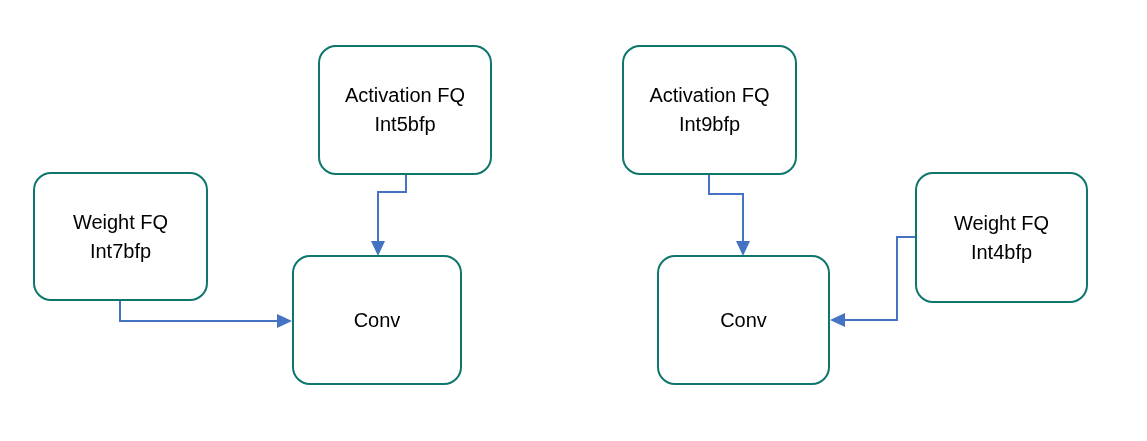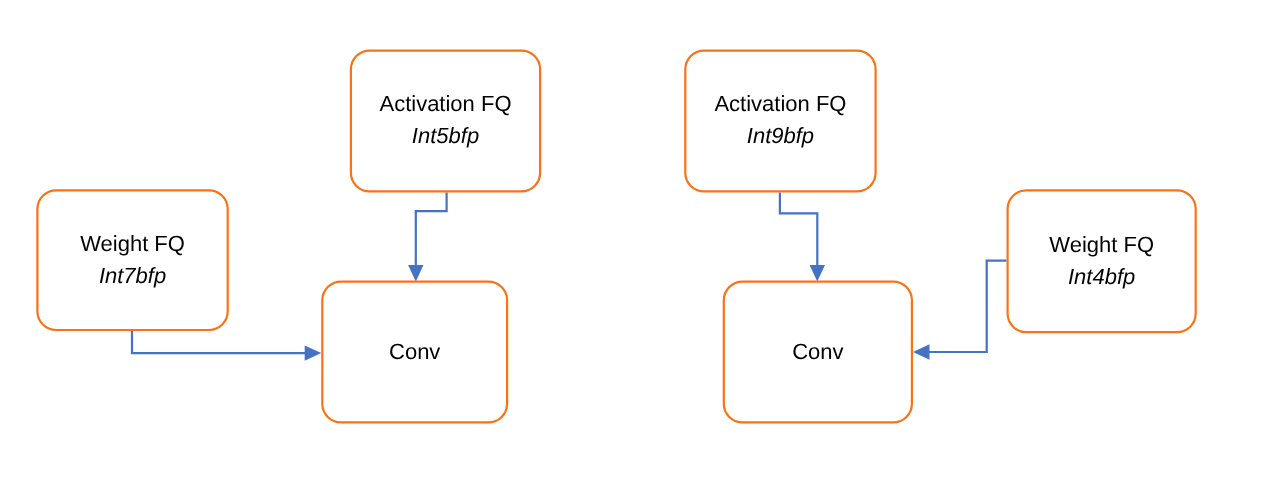--- a/index.html
+++ b/index.html
@@ -13,34 +13,34 @@
     width: 1147px;
     height: 441px;
     background: #ffffff;
     overflow: hidden;
     font-family: "Liberation Sans", "DejaVu Sans", sans-serif;
   }
   .node {
     position: absolute;
     box-sizing: border-box;
     background: #ffffff;
-    border: 2px solid #f97316;
+    border: 2px solid #0f766e;
     border-radius: 18px;
     display: flex;
     flex-direction: column;
     align-items: center;
     justify-content: center;
     color: #000000;
     font-size: 20px;
     line-height: 29px;
     text-align: center;
     white-space: nowrap;
     z-index: 2;
   }
-  .node .line2 { display: block; font-style: italic; }
+  .node .line2 { display: block; }
   .edge-layer {
     position: absolute;
     left: 0;
     top: 0;
     width: 1147px;
     height: 441px;
     z-index: 1;
     pointer-events: none;
   }
   .edge-path {

